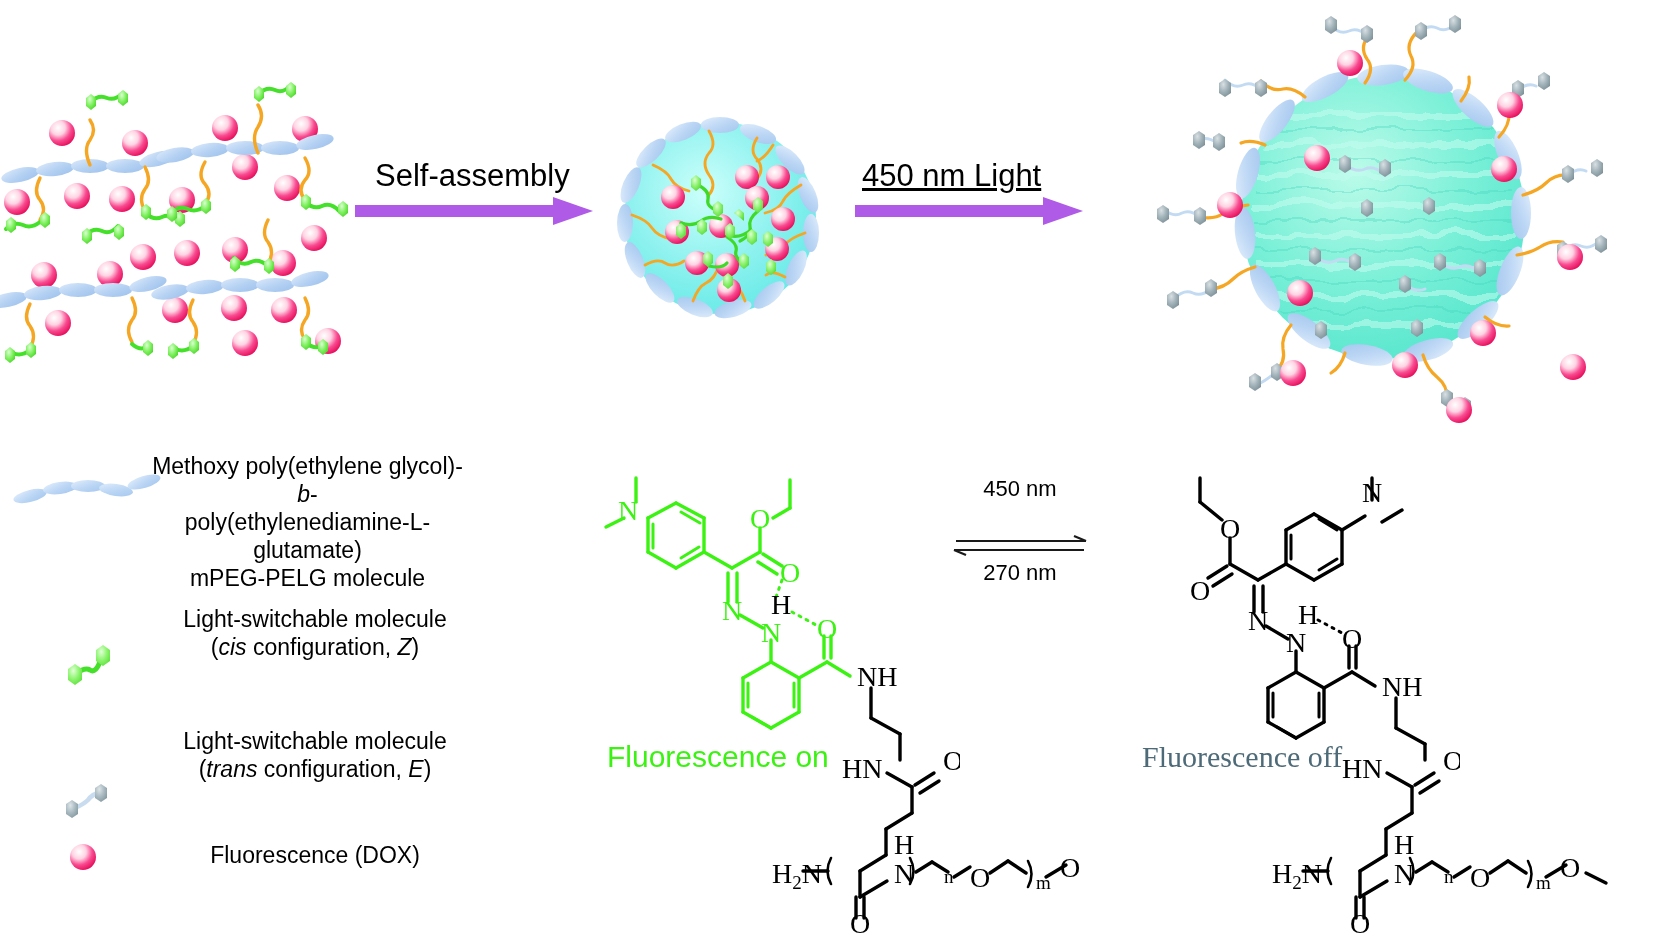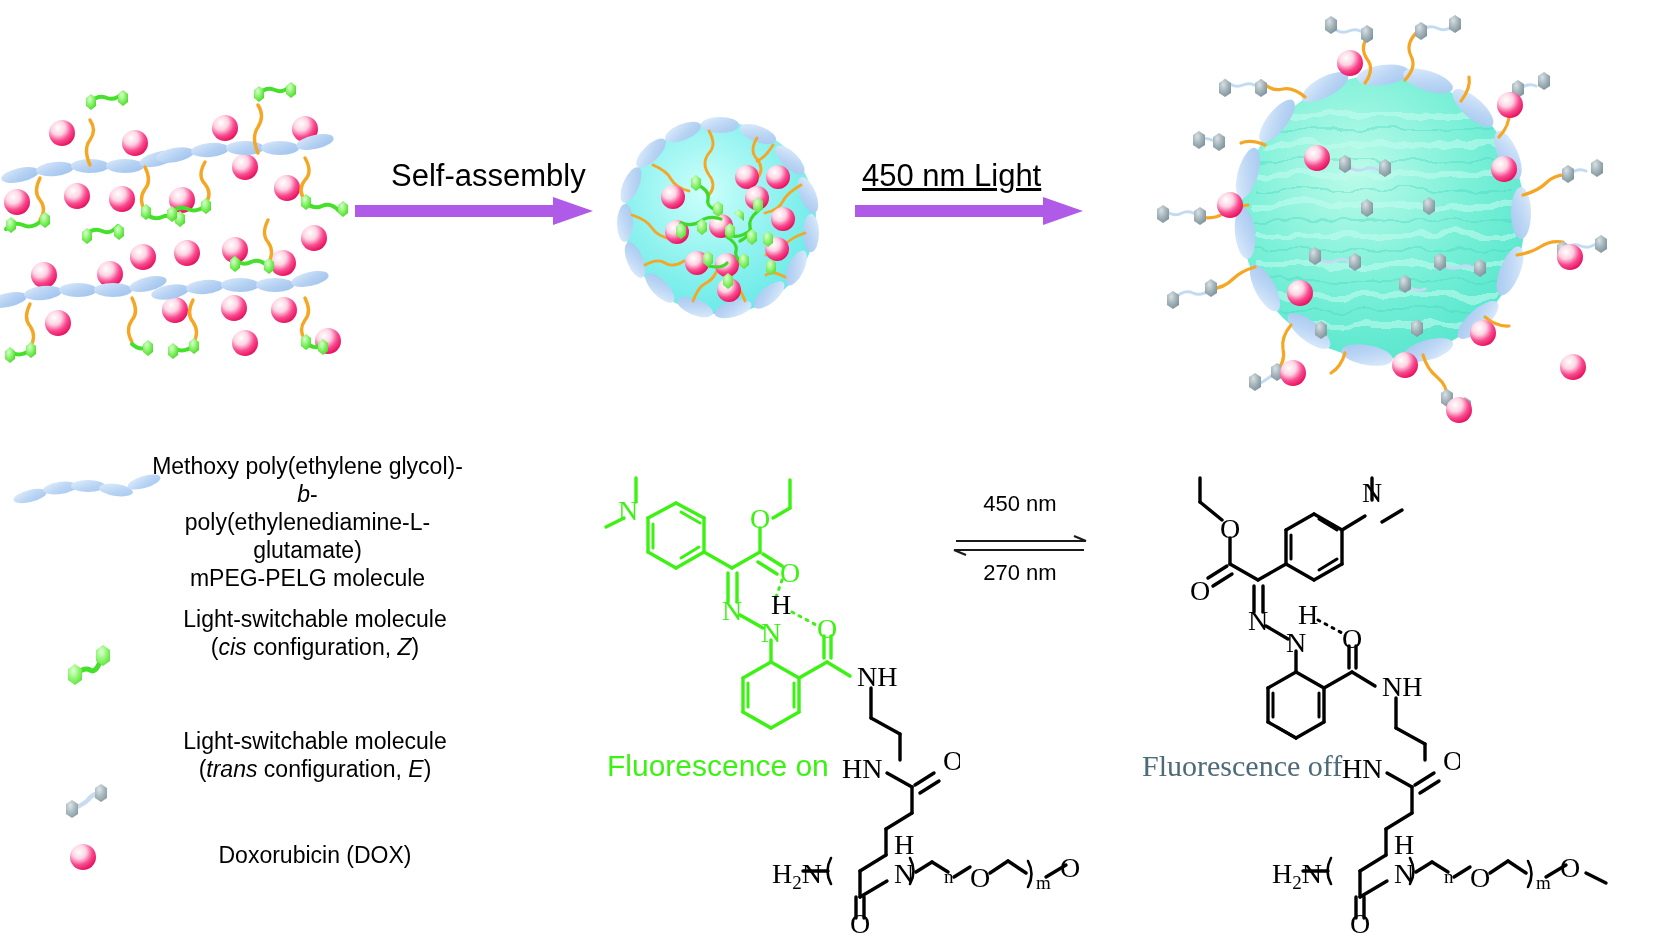--- a/index.html
+++ b/index.html
@@ -4,21 +4,21 @@
 <style>
   html,body{margin:0;padding:0;background:#fff;}
   body{width:1660px;height:943px;position:relative;overflow:hidden;
        font-family:"Liberation Sans","DejaVu Sans",sans-serif;color:#000;}
   .abs{position:absolute;}
   svg{display:block;}
   .arrowLabel{font-size:31px;color:#000;white-space:nowrap;}
   .legendText{font-size:23px;line-height:1.22;text-align:center;color:#000;}
   .legendText i{font-style:italic;}
   .wlLabel{font-size:22px;color:#000;text-align:center;white-space:nowrap;}
-  .fluoLabel{font-size:30px;white-space:nowrap;margin-top:9px;}
+  .fluoLabel{font-size:30px;white-space:nowrap;}
   #fluo-on{color:#3cf213;}
   #fluo-off{color:#4d6a78;}
   .chemWrap{position:absolute;}
 </style>
 </head>
 <body>
 
 <svg class="abs" style="left:0px;top:10px;" width="350" height="360" viewBox="0 0 350 360">
   <defs>
     <radialGradient id="doxG" cx="35%" cy="30%" r="72%">
@@ -142,21 +142,21 @@
       <polygon points="26,336 31,332 36,336 36,344 31,348 26,344"></polygon>
       <polygon points="143,334 148,330 153,334 153,342 148,346 143,342"></polygon>
       <polygon points="168,337 173,333 178,337 178,345 173,349 168,345"></polygon>
       <polygon points="189,332 194,328 199,332 199,340 194,344 189,340"></polygon>
       <polygon points="318,333 323,329 328,333 328,341 323,345 318,341"></polygon>
       <polygon points="301,328 306,324 311,328 311,336 306,340 301,336"></polygon>
     </g>
   </g>
 </svg>
 
-<div class="abs arrowLabel" style="left:391px;top:158px;">Self-assembly</div>
+<div class="abs arrowLabel" style="left:375px;top:158px;">Self-assembly</div>
 <svg class="abs" style="left:355px;top:195px;" width="240" height="34" viewBox="0 0 240 34">
   <rect x="0" y="10" width="205" height="12" fill="#b05ae8"></rect>
   <polygon points="198,2 238,16 198,30" fill="#b05ae8"></polygon>
 </svg>
 
 <svg class="abs" style="left:605px;top:105px;" width="230" height="225" viewBox="0 0 230 225">
   <defs>
     <radialGradient id="mCore" cx="42%" cy="36%" r="70%">
       <stop offset="0%" stop-color="#ccfffb"></stop>
       <stop offset="55%" stop-color="#8ff2ef"></stop>
@@ -461,23 +461,23 @@
   <defs>
     <radialGradient id="lgDox" cx="35%" cy="30%" r="72%">
       <stop offset="0%" stop-color="#ffffff"></stop>
       <stop offset="38%" stop-color="#ffd3e3"></stop>
       <stop offset="70%" stop-color="#f84a90"></stop>
       <stop offset="100%" stop-color="#e8135f"></stop>
     </radialGradient>
   </defs>
   <circle cx="17" cy="17" r="13" fill="url(#lgDox)"></circle>
 </svg>
-<div class="abs legendText" style="left:160px;top:841px;width:310px;">Doxorubicin (DOX)</div>
-
-<div class="abs wlLabel" style="left:960px;top:491px;width:120px;">450 nm</div>
+<div class="abs legendText" style="left:160px;top:841px;width:310px;">Fluorescence (DOX)</div>
+
+<div class="abs wlLabel" style="left:960px;top:476px;width:120px;">450 nm</div>
 <svg class="abs" style="left:950px;top:530px;" width="140" height="32" viewBox="0 0 140 32">
   <path d="M6 11 H136" stroke="#1a1a1a" stroke-width="2.2" fill="none"></path>
   <path d="M136 11 L124 6" stroke="#1a1a1a" stroke-width="2.2" fill="none"></path>
   <path d="M134 20 H4" stroke="#1a1a1a" stroke-width="2.2" fill="none"></path>
   <path d="M4 20 L16 25" stroke="#1a1a1a" stroke-width="2.2" fill="none"></path>
 </svg>
 <div class="abs wlLabel" style="left:960px;top:560px;width:120px;">270 nm</div>
 
 <svg class="abs chemWrap" style="left:560px;top:440px;" width="400" height="503" viewBox="0 0 400 503">
   <g stroke="#3cf213" fill="none" stroke-width="3.4" stroke-linecap="round" stroke-linejoin="round">

